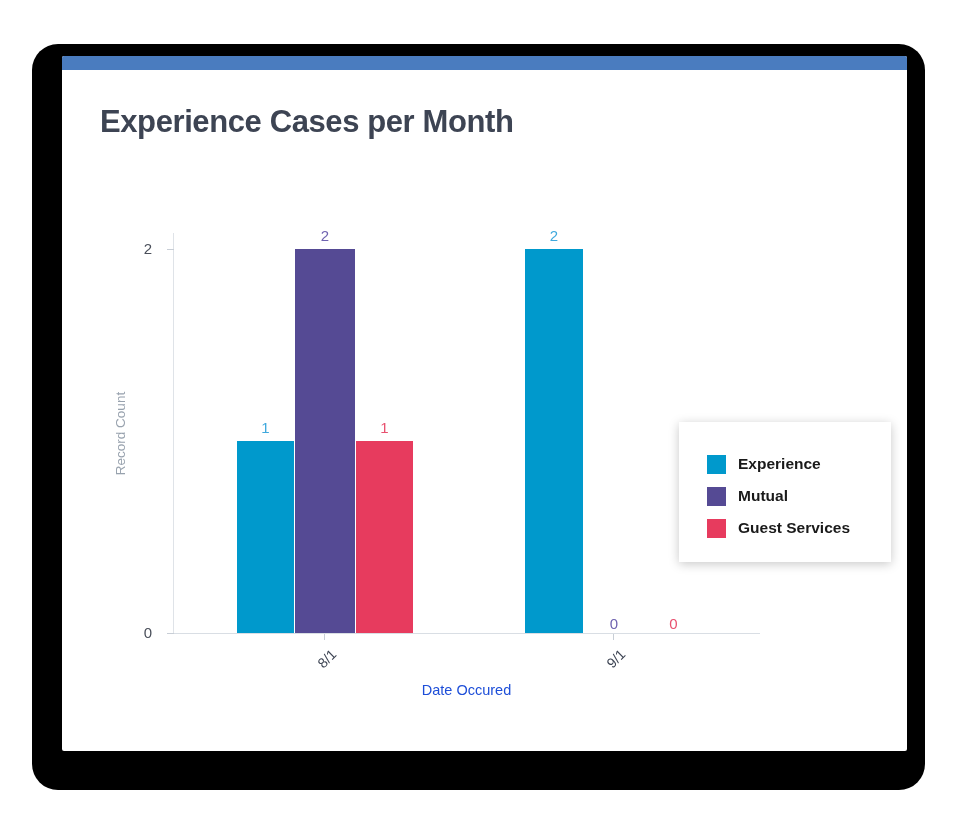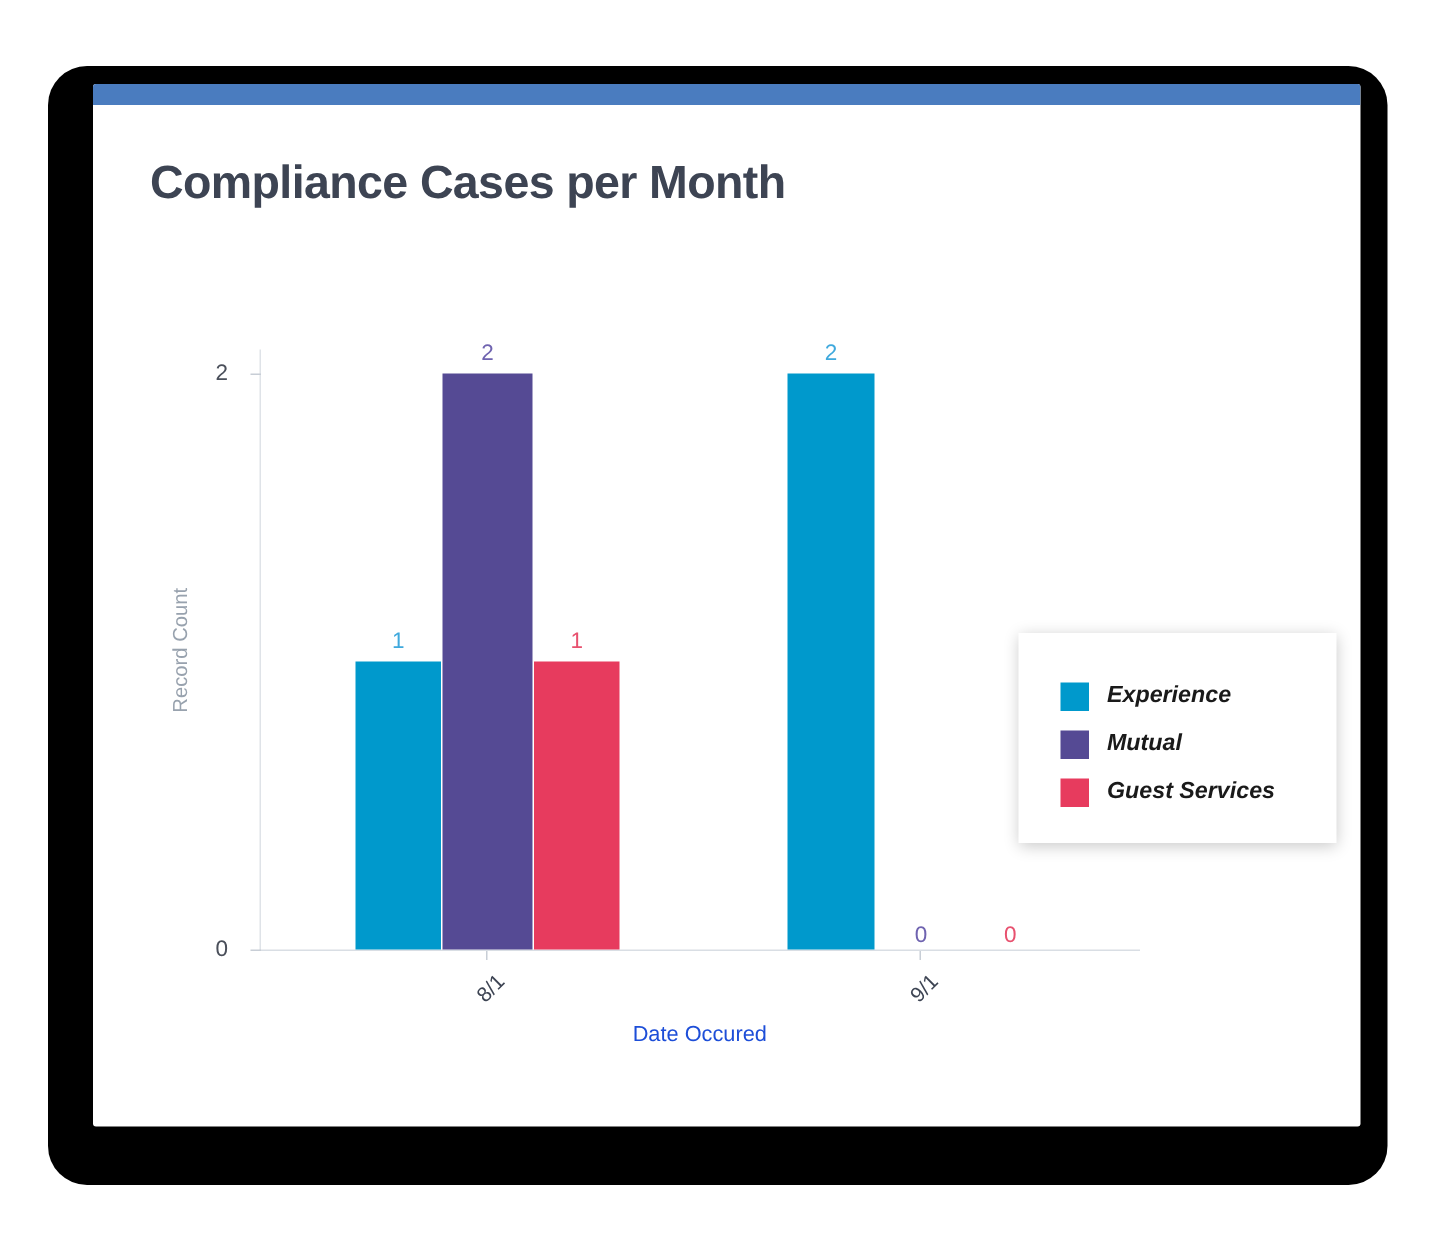--- a/index.html
+++ b/index.html
@@ -167,21 +167,20 @@
   }
   #legend-items {
     position: absolute;
     left: 28px;
     top: 26px;
   }
   .legend-row {
     display: flex;
     align-items: center;
     height: 32px;
-    font-style: italic;
   }
   .legend-swatch {
     width: 19px;
     height: 19px;
     flex: 0 0 19px;
   }
   .legend-label {
     margin-left: 12px;
     font-size: 15.5px;
     font-weight: 700;
@@ -193,21 +192,21 @@
 <body>
 
 <div id="stage">
 
   <div id="card-shadow"></div>
 
   <div id="card">
 
     <div id="card-accent-bar"></div>
 
-    <div id="card-title">Compliance Cases per Month</div>
+    <div id="card-title">Experience Cases per Month</div>
 
     <div id="plot">
 
       <div id="y-axis-line"></div>
       <div id="x-axis-line"></div>
 
       <div class="y-tick-mark" style="left:105px; top:193px;"></div>
       <div class="y-tick-label" style="left:50px; top:184px;">2</div>
 
       <div class="y-tick-mark" style="left:105px; top:577px;"></div>

